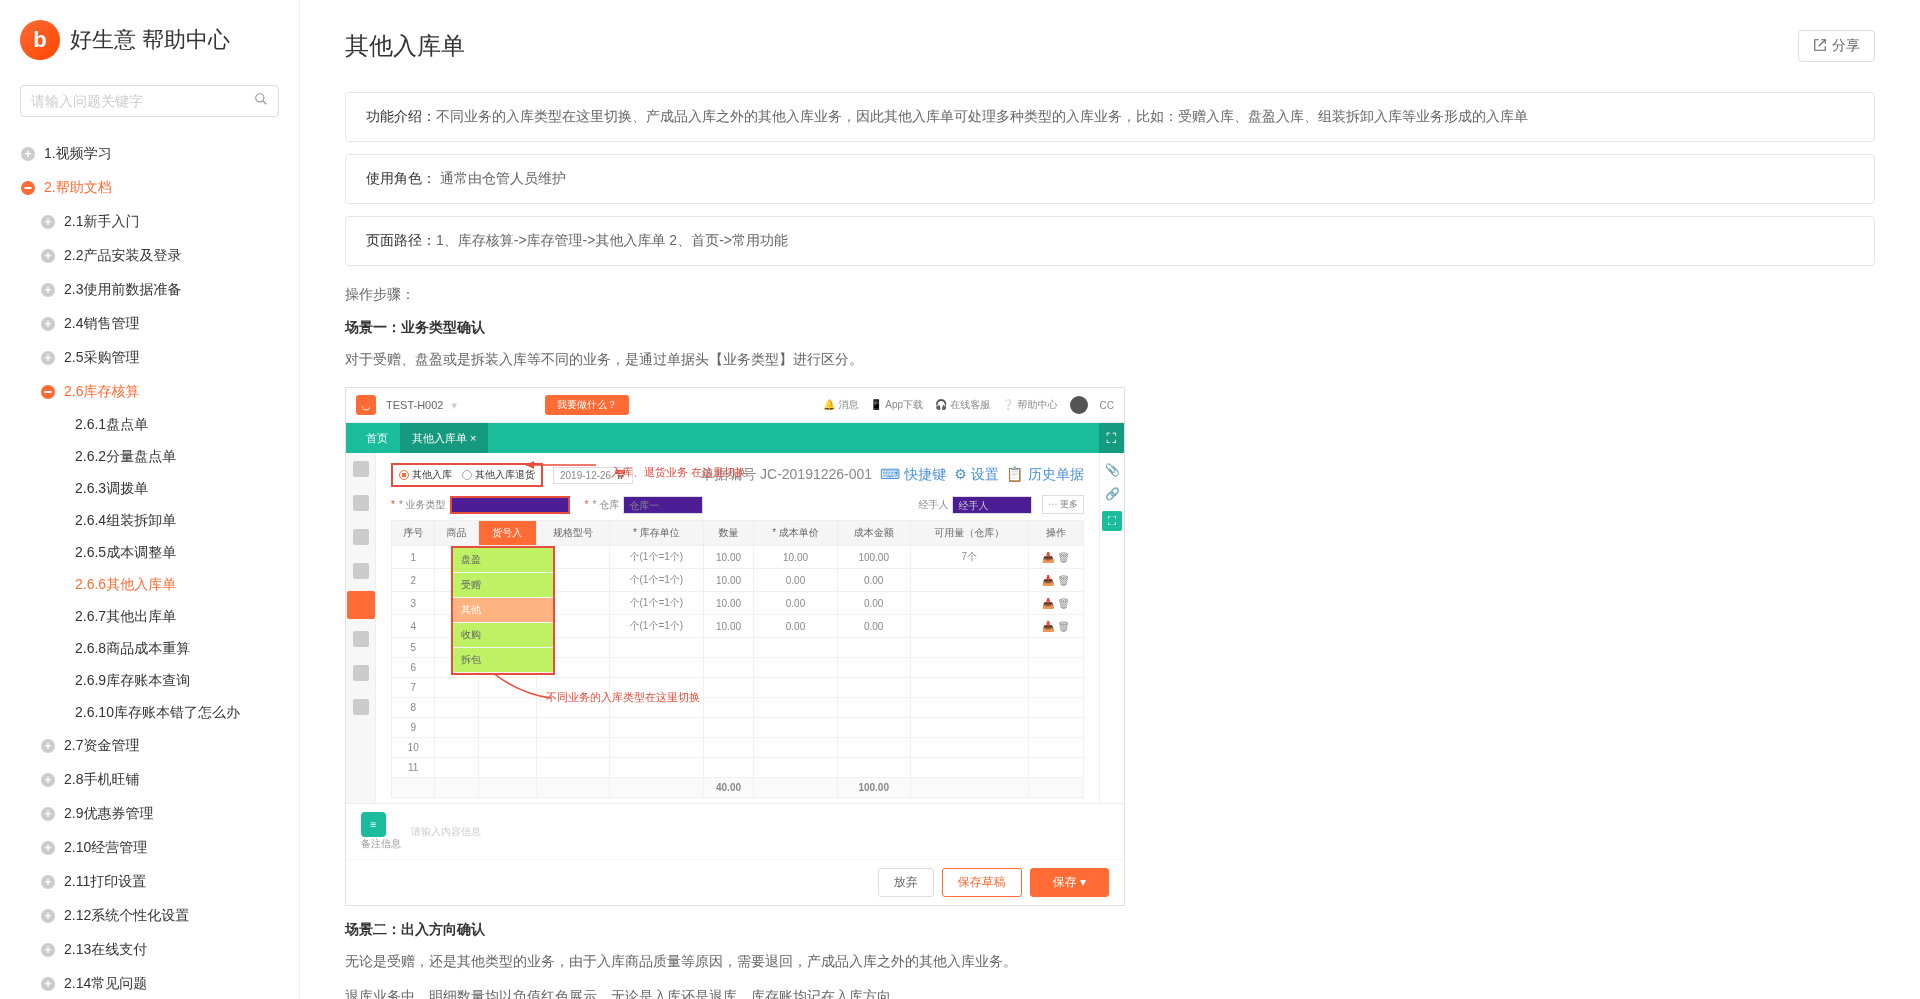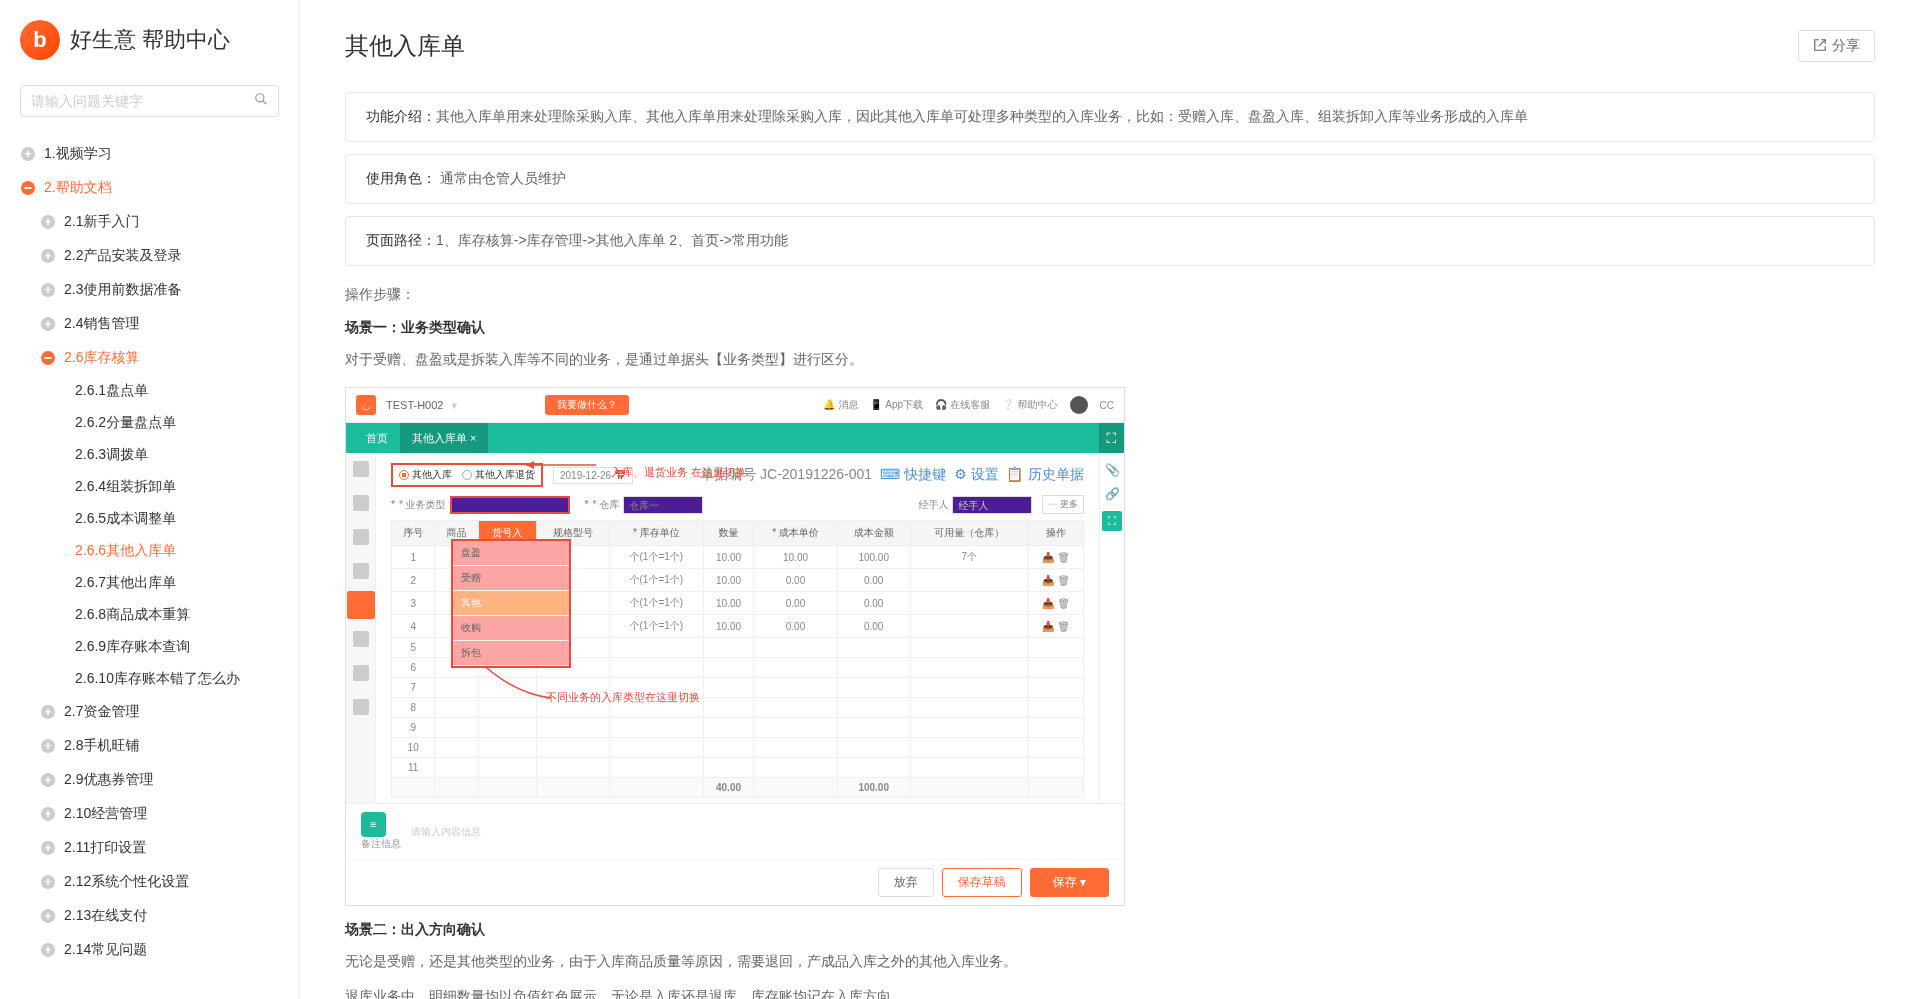--- a/index.html
+++ b/index.html
@@ -76,21 +76,21 @@
     
     .ss-row2 { display: flex; align-items: center; font-size: 10px; margin-bottom: 6px; gap: 15px;}
     .ss-field { display: inline-flex; align-items: center; gap: 4px; color: #888;}
     .ss-input { border: 1px solid #ddd; padding: 2px 5px; min-width: 80px; height: 18px; background:#4c1d95;}
     
     .ss-table { border-collapse: collapse; width: 100%; font-size: 10px; }
     .ss-table th { background: #f5f5f5; padding: 5px 4px; border: 1px solid #eee; color: #666; font-weight: normal; text-align: center;}
     .ss-table td { padding: 4px; border: 1px solid #f0f0f0; text-align: center; color: #888; height: 20px;}
     .ss-table th.highlight { background: #ff6b35; color: #fff; }
     
-    .ss-dropdown { position: absolute; left: 75px; top: 86px; width: 120px; background: #fca5a5; border: 2px solid #e74c3c; font-size: 10px; z-index: 10;}
+    .ss-dropdown { position: absolute; left: 75px; top: 93px; width: 104px; background: #bef264; border: 2px solid #e74c3c; font-size: 10px; z-index: 10;}
     .ss-dropdown-item { padding: 5px 8px; border-bottom: 1px solid #f5f5f5; color: #666;}
     .ss-dropdown-item.hover { background: #ffb380; color: #fff; }
     
     .ss-rightbar { width: 25px; background: #fff; border-left: 1px solid #eee; display: flex; flex-direction: column; align-items: center; padding-top: 10px; gap: 10px;}
     .ss-rightbar-icon { width: 14px; height: 14px; color: #aaa; font-size: 12px; text-align: center;}
     .ss-rightbar-icon.teal { background: #1abc9c; color: #fff; width: 20px; height: 20px; display: flex; align-items:center; justify-content:center; border-radius:2px;}
     
     .ss-footer { padding: 8px 15px; display: flex; align-items: center; border-top: 1px solid #eee;}
     .ss-note-icon { width: 25px; height: 25px; background: #1abc9c; border-radius: 4px; margin-right: 10px; display:flex; align-items:center; justify-content:center; color:#fff; font-size: 10px;}
     .ss-note-label { font-size: 10px; color: #999; }
@@ -154,20 +154,26 @@
           <span class="nav-icon">
             <span class="plus-circle"></span>
           </span>
           <span>2.3使用前数据准备</span>
         </div>
         <div class="nav-item l2">
           <span class="nav-icon">
             <span class="plus-circle"></span>
           </span>
           <span>2.4销售管理</span>
+        </div>
+        <div class="nav-item l2">
+          <span class="nav-icon">
+            <span class="plus-circle"></span>
+          </span>
+          <span>2.5采购管理</span>
         </div>
         <div class="nav-item l2 active">
           <span class="nav-icon">
             <span class="minus-circle"></span>
           </span>
           <span>2.6库存核算</span>
         </div>
         <div class="nav-item l3">
           <span>2.6.1盘点单</span>
         </div>
@@ -258,21 +264,21 @@
               <path d="M14 3h7v7"></path>
               <path d="M10 14L21 3"></path>
               <path d="M21 14v7H3V3h7"></path>
             </svg>
         </span>
         <span>分享</span>
       </div>
     </div>
 
     <div class="info-box">
-      <span class="info-label">功能介绍：</span><span class="info-content">其他入库单用来处理除采购入库、其他入库单用来处理除采购入库，因此其他入库单可处理多种类型的入库业务，比如：受赠入库、盘盈入库、组装拆卸入库等业务形成的入库单</span>
+      <span class="info-label">功能介绍：</span><span class="info-content">不同业务的入库类型在这里切换、产成品入库之外的其他入库业务，因此其他入库单可处理多种类型的入库业务，比如：受赠入库、盘盈入库、组装拆卸入库等业务形成的入库单</span>
     </div>
     <div class="info-box">
       <span class="info-label">使用角色：</span><span class="info-content"> 通常由仓管人员维护</span>
     </div>
     <div class="info-box">
       <span class="info-label">页面路径：</span><span class="info-content">1、库存核算-&gt;库存管理-&gt;其他入库单 2、首页-&gt;常用功能</span>
     </div>
 
     <div class="section">
       <div class="step-label">操作步骤：</div>

